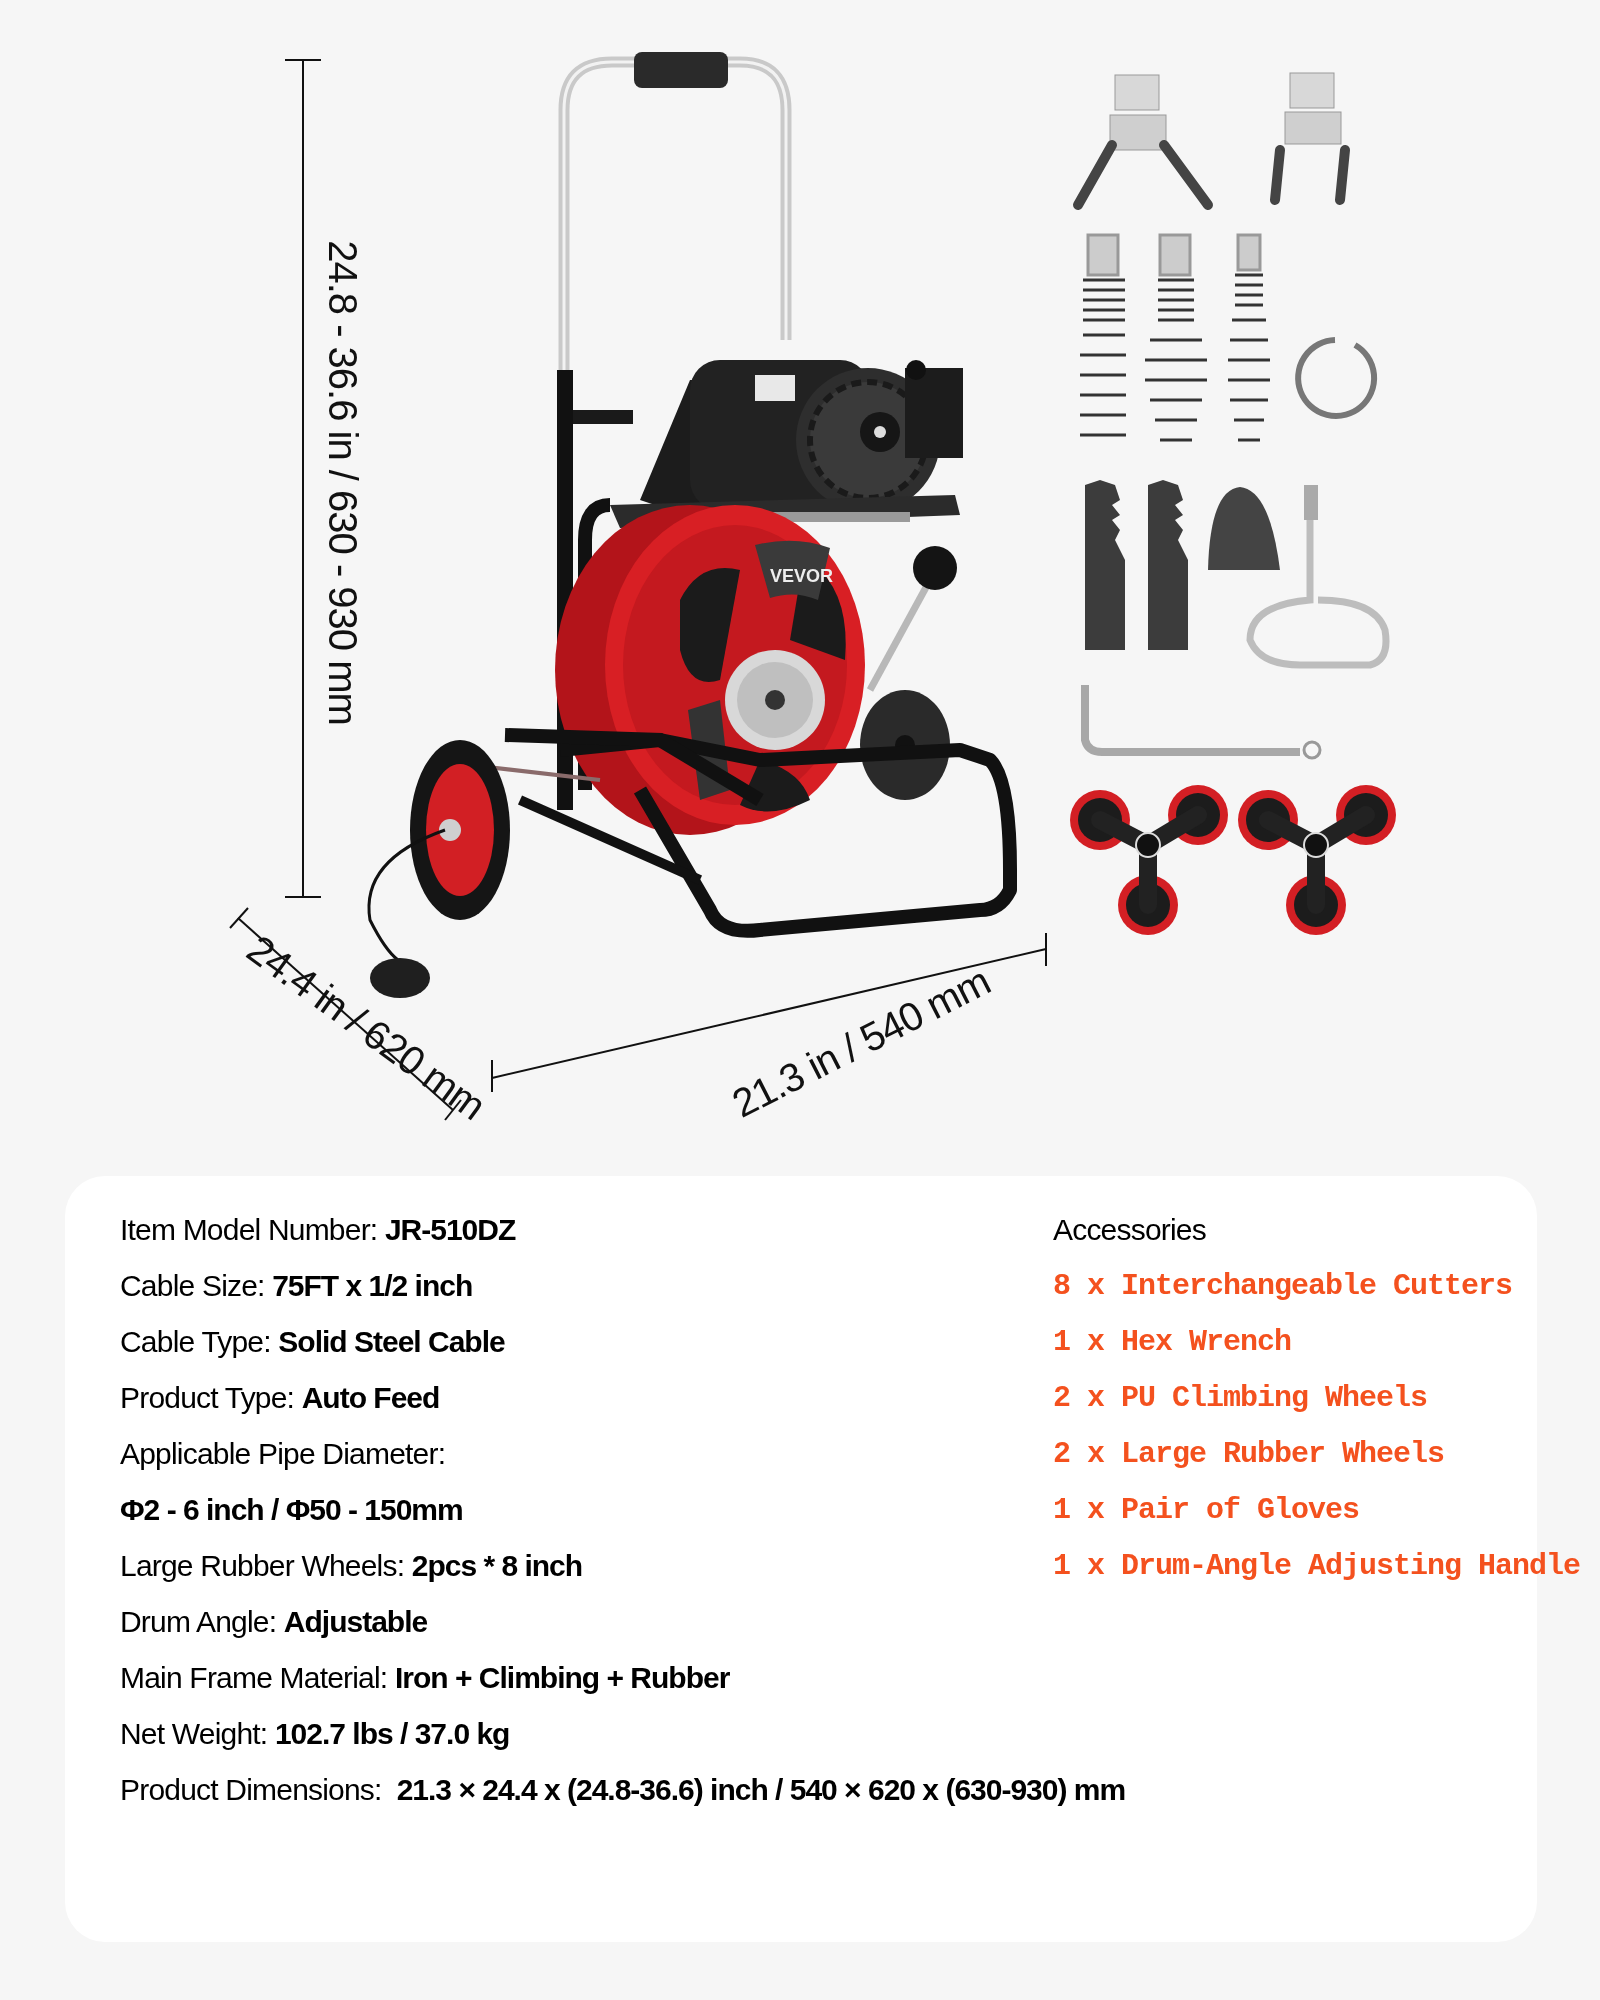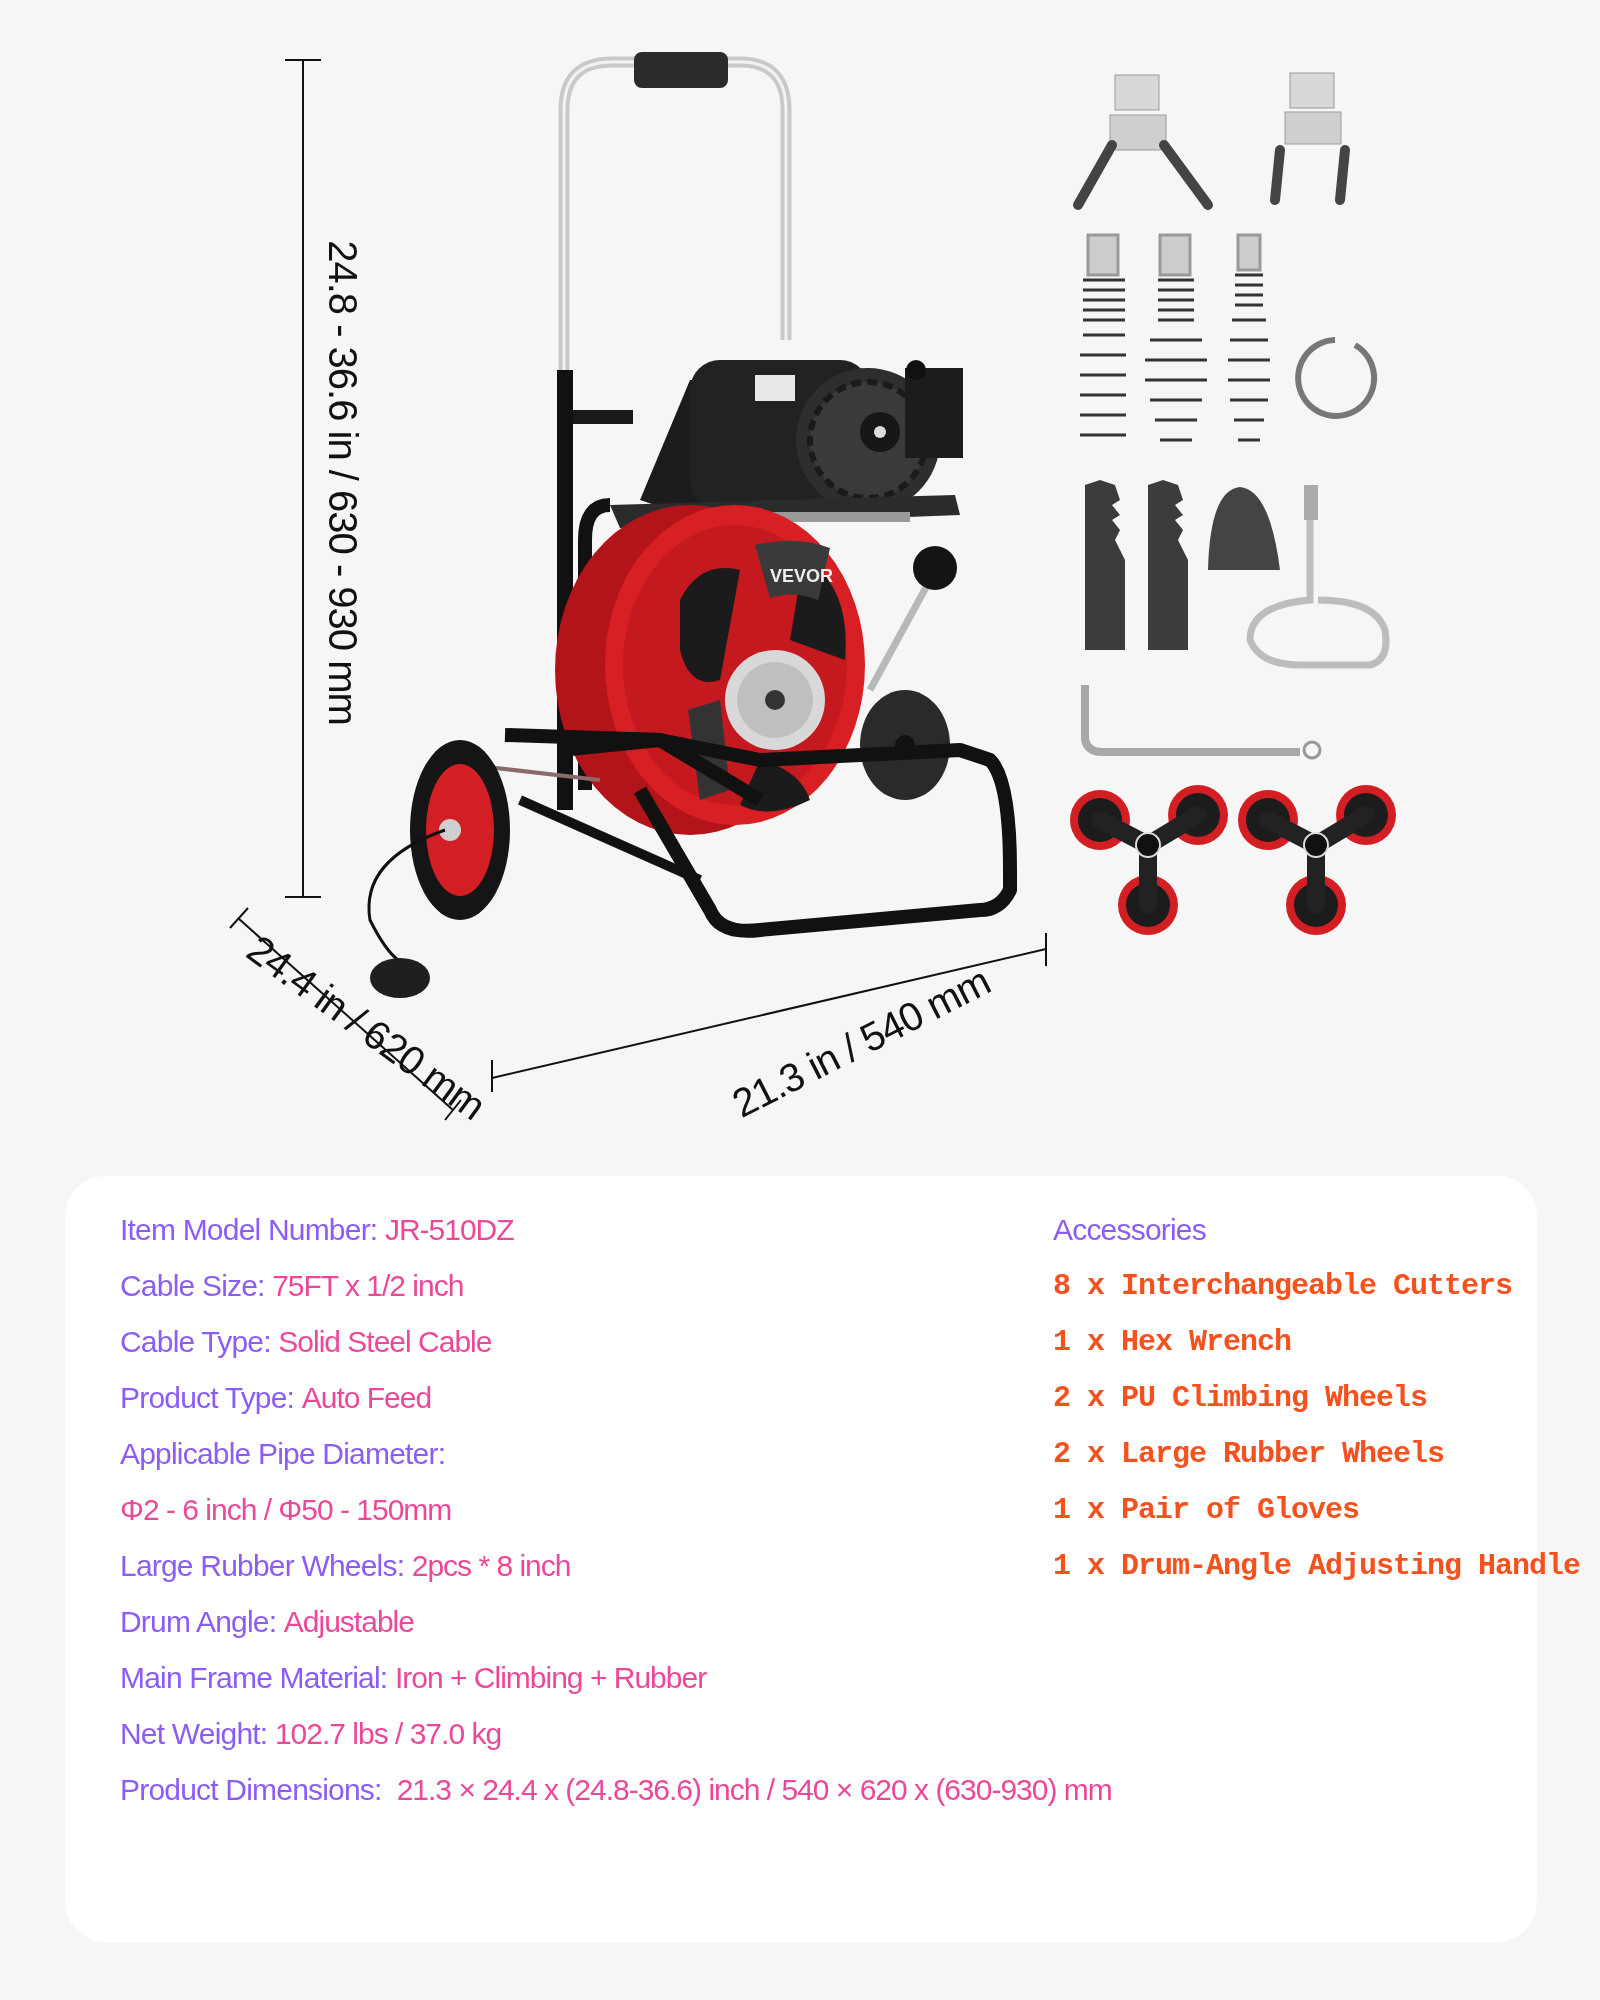--- a/index.html
+++ b/index.html
@@ -11,22 +11,22 @@
 
   .dim-label { position: absolute; font-size: 40px; color: #111; white-space: nowrap; letter-spacing: -1px; transform-origin: center center; }
   .dim-height { left: 100px; top: 460px; transform: rotate(90deg); }
   .dim-depth { left: 225px; top: 1005px; transform: rotate(36deg); }
   .dim-width { left: 720px; top: 1020px; transform: rotate(-27deg); }
 
   .spec-card { position: absolute; left: 65px; top: 1176px; width: 1472px; height: 766px; background: #ffffff; border-radius: 40px; }
   .spec-col-left { position: absolute; left: 55px; top: 26px; }
   .spec-col-right { position: absolute; left: 988px; top: 26px; }
   .spec-line { height: 56px; line-height: 56px; font-size: 30px; letter-spacing: -0.8px; white-space: nowrap; }
-  .spec-label { color: #8b5cf6; }
-  .spec-value { color: #ec4899; font-weight: normal; letter-spacing: -1px; }
+  .spec-label { color: #000000; }
+  .spec-value { color: #000000; font-weight: bold; letter-spacing: -1px; }
   .acc-item { color: #f4511e; font-weight: bold; letter-spacing: -1px; font-family: Liberation Mono, monospace; }
 </style>
 </head>
 <body>
 
 <div class="product-area">
   <svg width="1600" height="1160" viewBox="0 0 1600 1160">
 
     <g stroke="#111" stroke-width="2">
       <line x1="303" y1="60" x2="303" y2="897"></line>

